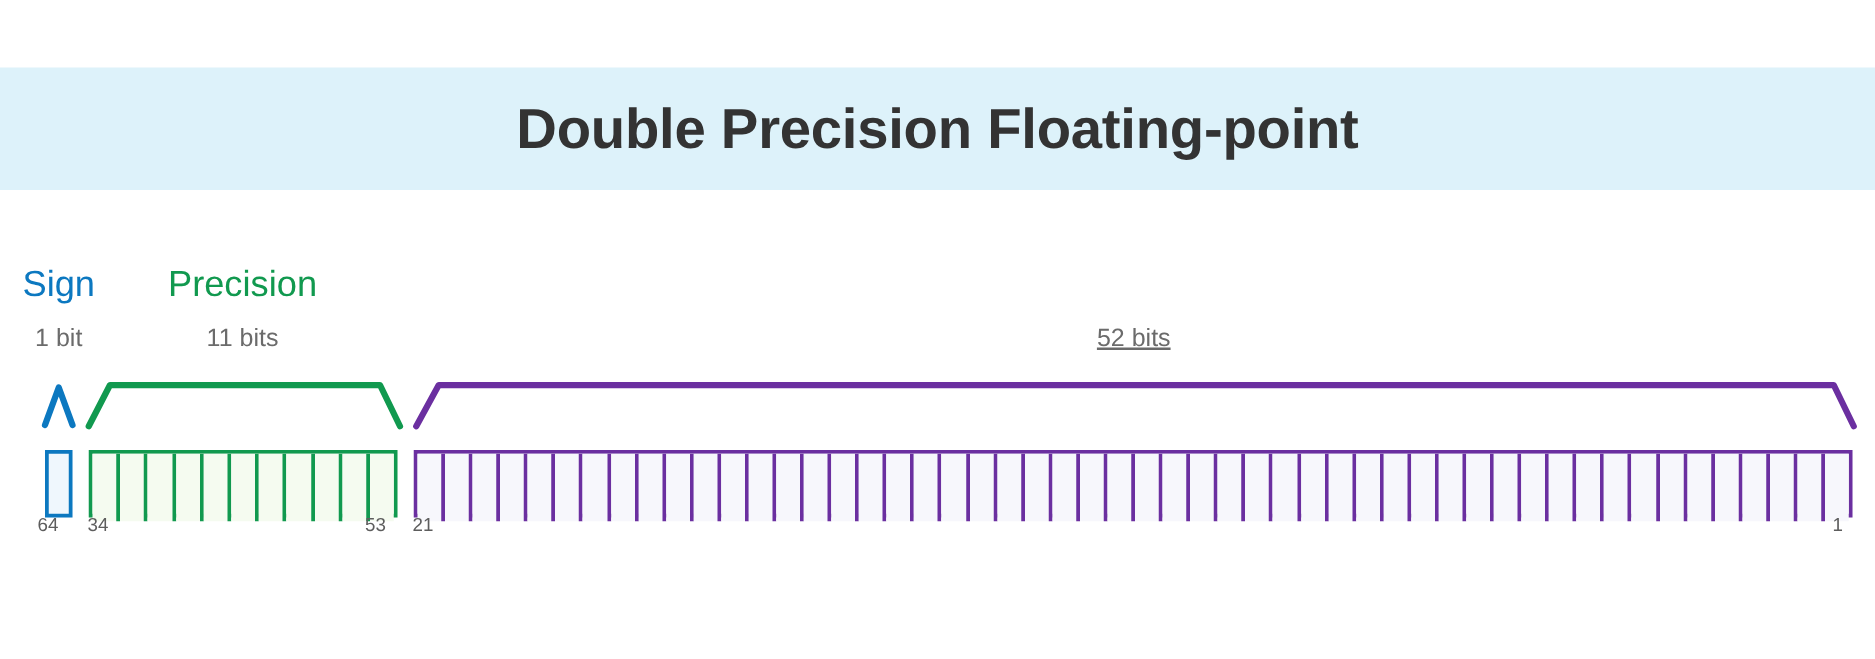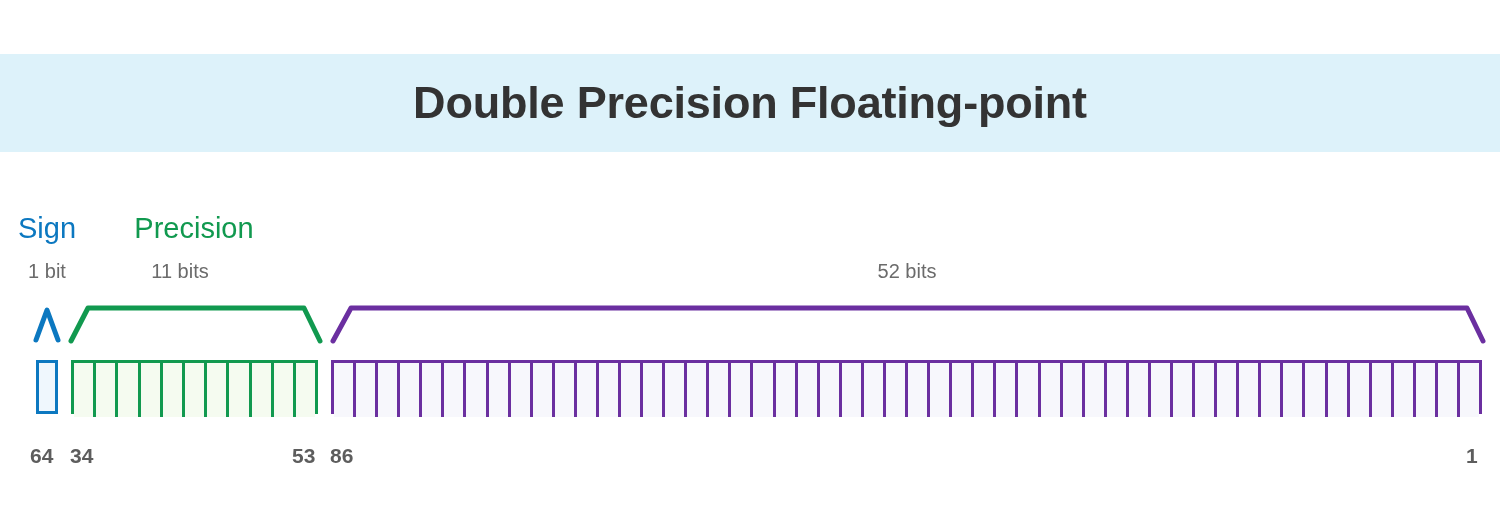--- a/index.html
+++ b/index.html
@@ -110,43 +110,43 @@
   }
   .row-frac .cell {
     border-right: 3px solid #6b2fa0;
     background: #f7f7fc;
   }
   .row-frac .cell:last-child { border-right: none; }
 
   
   .index-num {
     position: absolute;
-    top: 444px;
-    font-size: 21px;
-    font-weight: bold;
+    top: 412px;
+    font-size: 15px;
+    font-weight: normal;
     color: #5d5d5d;
     white-space: nowrap;
   }
 </style>
 </head>
 <body>
 
 <div id="stage">
 
   <div class="title-band">
     <div class="title-text">Double Precision Floating-point</div>
   </div>
 
   <div class="field-label c-sign" style="left: -53px; top: 212px; width: 200px;">Sign</div>
   <div class="field-sublabel" style="left: -53px; top: 260px; width: 200px;">1 bit</div>
 
   <div class="field-label c-exp" style="left: 94px; top: 212px; width: 200px;">Precision</div>
-  <div class="field-sublabel" style="left: 80px; top: 260px; width: 200px;">11 bits</div>
-
-  <div class="field-sublabel" style="left: 707px; top: 260px; width: 400px;">52 bits</div>
+  <div class="field-sublabel" style="left: 94px; top: 260px; width: 200px;">11 bits</div>
+
+  <div class="field-sublabel" style="left: 707px; top: 260px; width: 400px; text-decoration: underline;">52 bits</div>
 
   <svg id="brackets" viewBox="0 0 1500 527">
     <polyline points="36,340 47,310 58,340" fill="none" stroke="#0c78c0" stroke-width="5" stroke-linecap="round" stroke-linejoin="round"></polyline>
     <polyline points="71,341 88,308 304,308 320,341" fill="none" stroke="#11994f" stroke-width="5" stroke-linecap="round" stroke-linejoin="round"></polyline>
     <polyline points="333,341 351,308 1467,308 1483,341" fill="none" stroke="#6b2fa0" stroke-width="5" stroke-linecap="round" stroke-linejoin="round"></polyline>
   </svg>
 
   <div class="bitrow row-sign" id="row-sign">
       <div class="cell"></div>
     </div>
@@ -214,16 +214,16 @@
       <div class="cell"></div>
       <div class="cell"></div>
       <div class="cell"></div>
       <div class="cell"></div>
       <div class="cell"></div>
     </div>
 
   <div class="index-num" style="left: 30px;">64</div>
   <div class="index-num" style="left: 70px;">34</div>
   <div class="index-num" style="left: 292px;">53</div>
-  <div class="index-num" style="left: 330px;">86</div>
+  <div class="index-num" style="left: 330px;">21</div>
   <div class="index-num" style="left: 1466px;">1</div>
 
 </div>
 
 </body></html>

